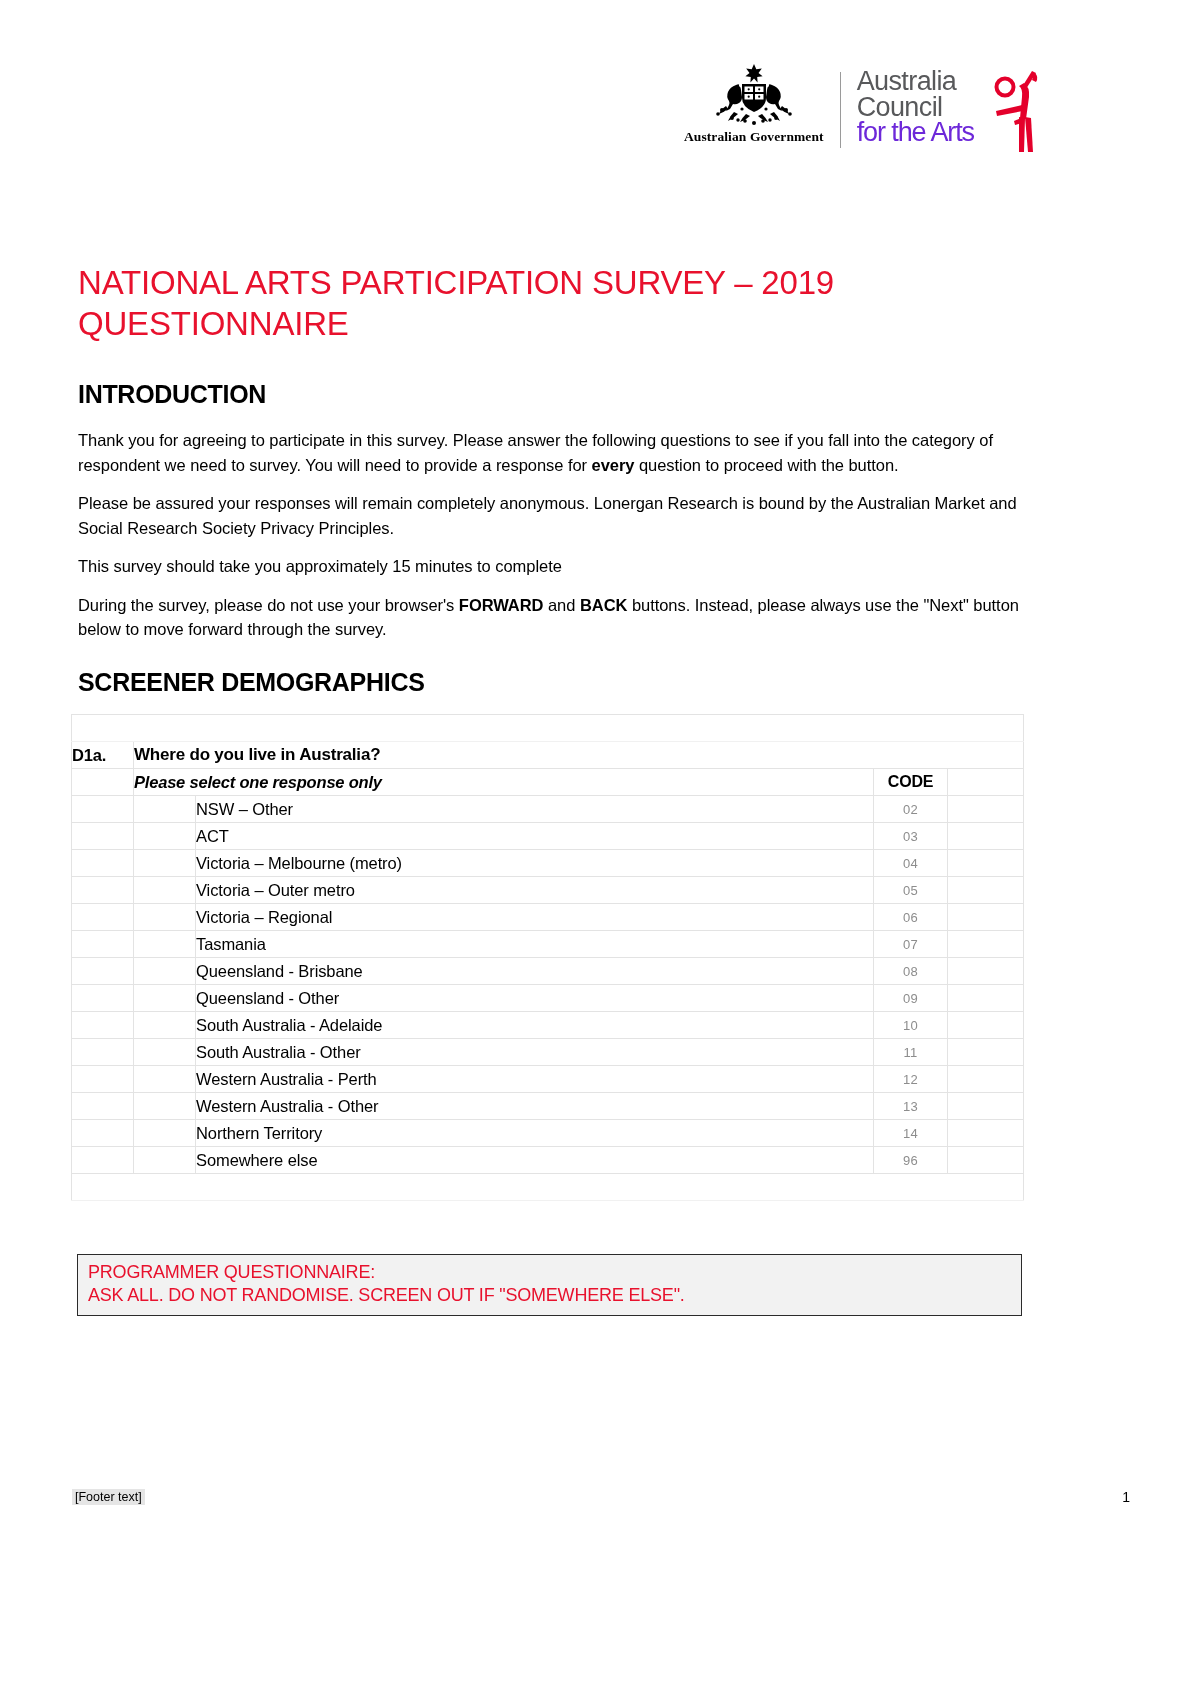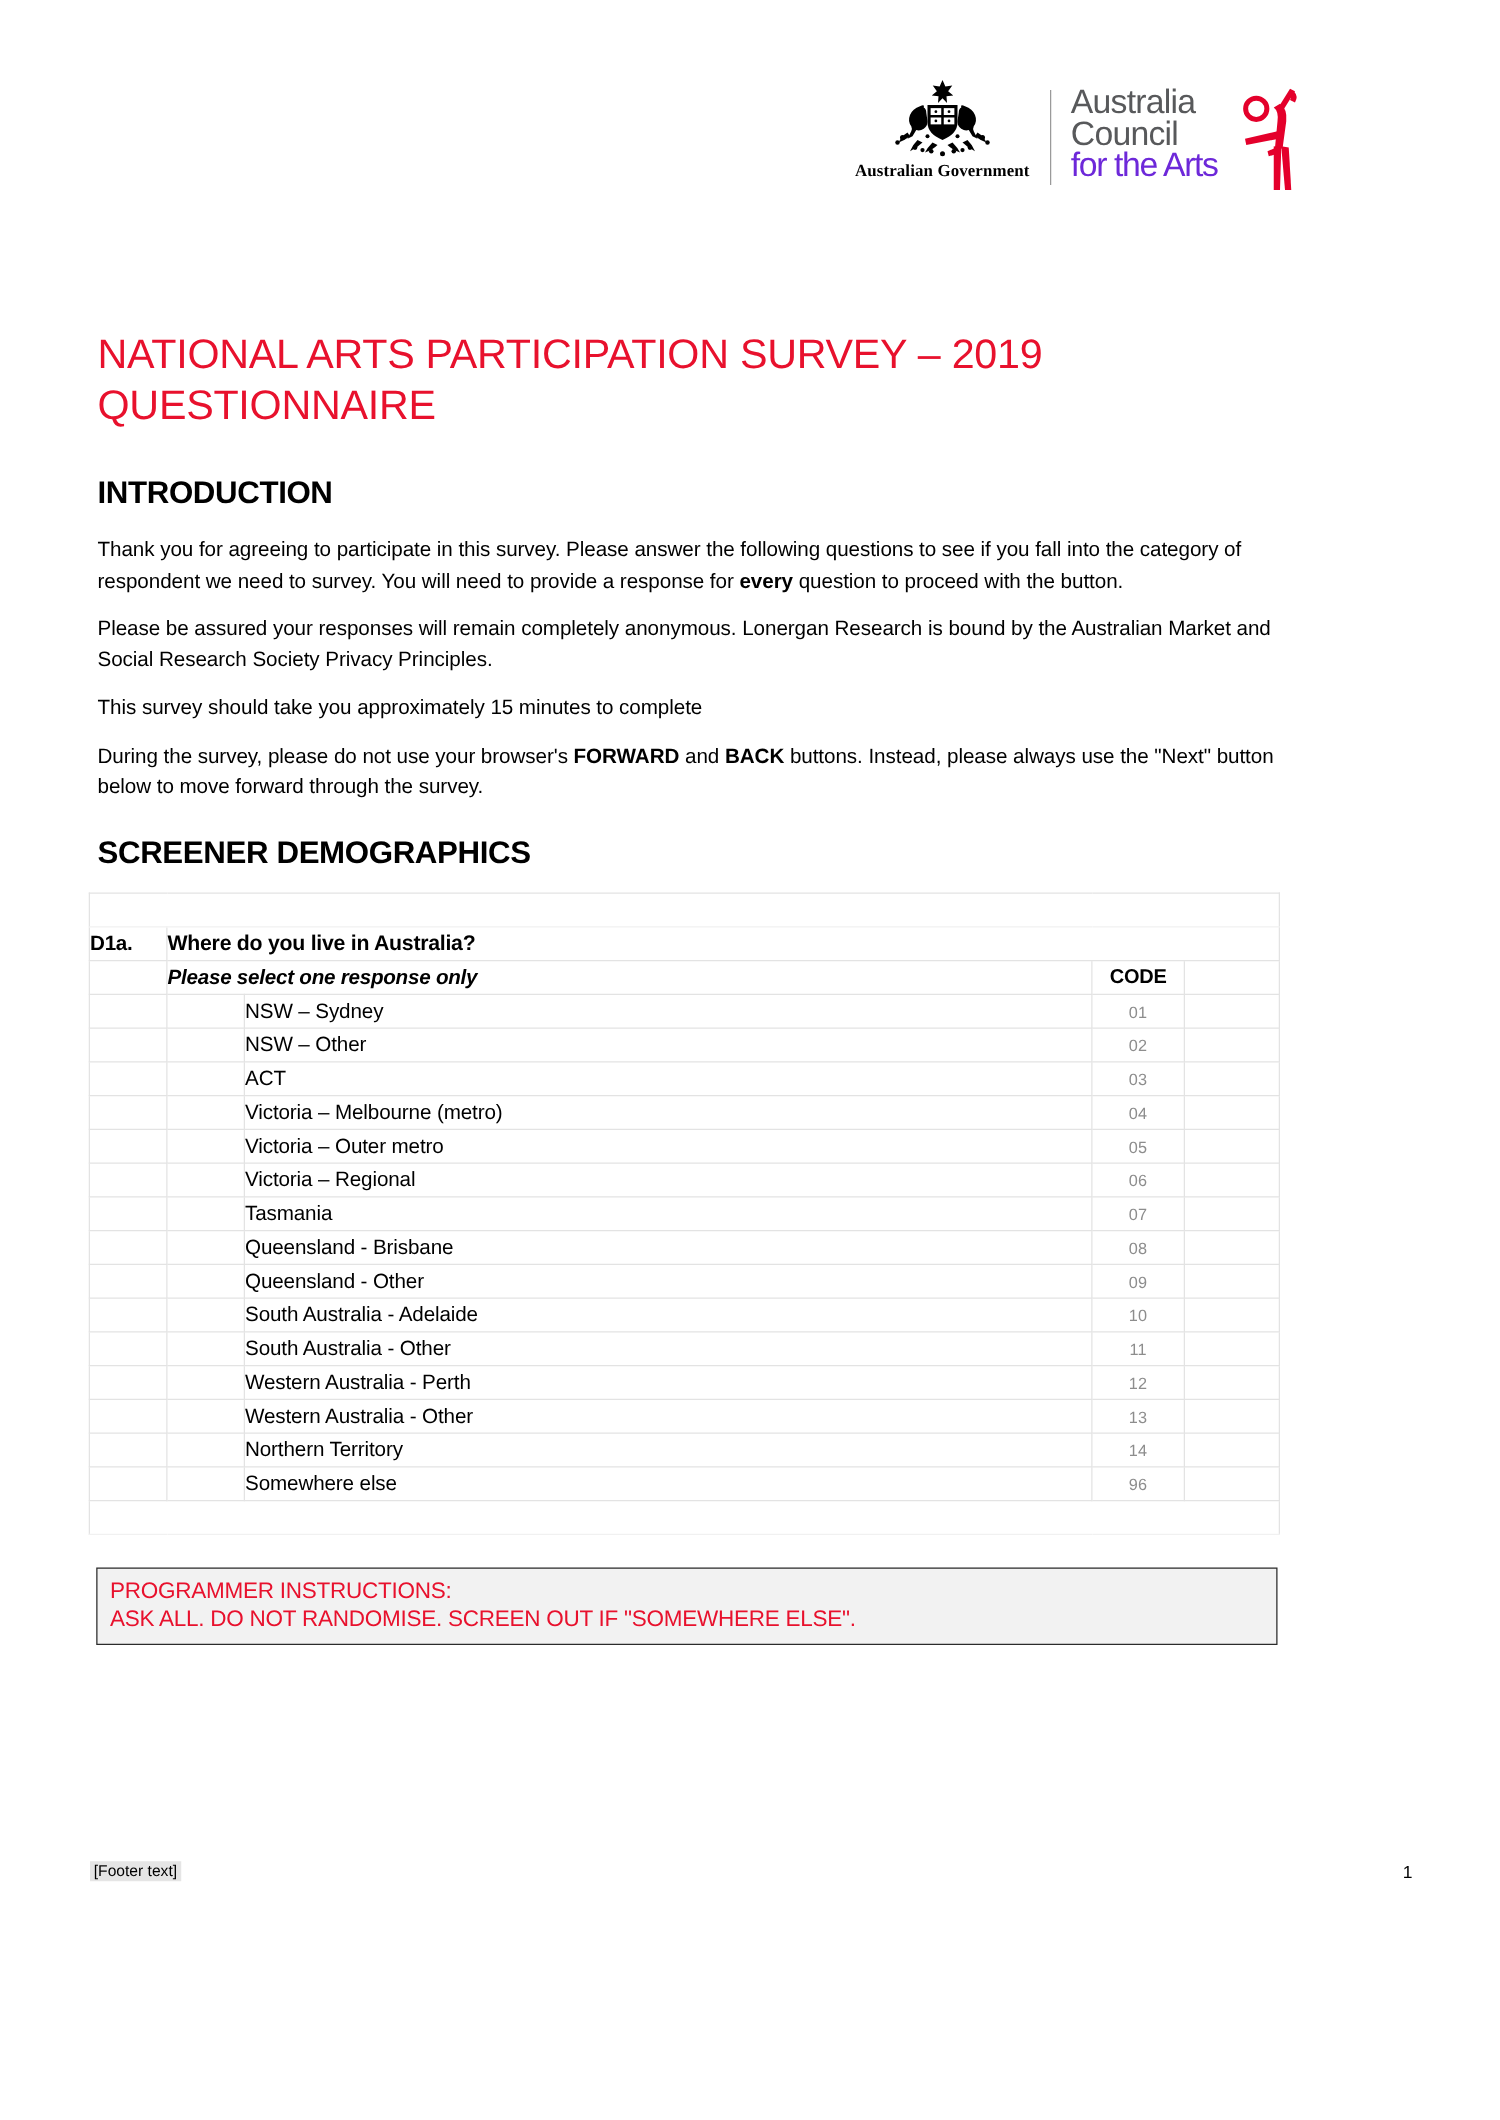--- a/index.html
+++ b/index.html
@@ -354,27 +354,20 @@
         <td class="cell-qid">D1a.</td>
         <td colspan="4" class="cell-qtext">Where do you live in Australia?</td>
       </tr>
       <tr>
         <td class="blank"></td>
         <td colspan="2" class="cell-instr">Please select one response only</td>
         <td class="cell-code-hdr">CODE</td>
         <td class="blank"></td>
       </tr>
 
-      <tr>
-          <td class="blank"></td>
-          <td class="blank"></td>
-          <td class="cell-opt">NSW – Sydney</td>
-          <td class="cell-code">01</td>
-          <td class="blank"></td>
-        </tr>
         <tr>
           <td class="blank"></td>
           <td class="blank"></td>
           <td class="cell-opt">NSW – Other</td>
           <td class="cell-code">02</td>
           <td class="blank"></td>
         </tr>
         <tr>
           <td class="blank"></td>
           <td class="blank"></td>
@@ -466,21 +459,21 @@
           <td class="cell-code">96</td>
           <td class="blank"></td>
         </tr>
         <tr class="spacer-row">
         <td colspan="5" class="blank"></td>
       </tr>
     </tbody>
   </table>
 
   <div class="prog-box">
-    <div>PROGRAMMER INSTRUCTIONS:</div>
+    <div>PROGRAMMER QUESTIONNAIRE:</div>
     <div>ASK ALL. DO NOT RANDOMISE. SCREEN OUT IF "SOMEWHERE ELSE".</div>
   </div>
 
   <div class="footer">
     <span class="footer-text">[Footer text]</span>
     <span class="footer-page">1</span>
   </div>
 
 </div>
 

